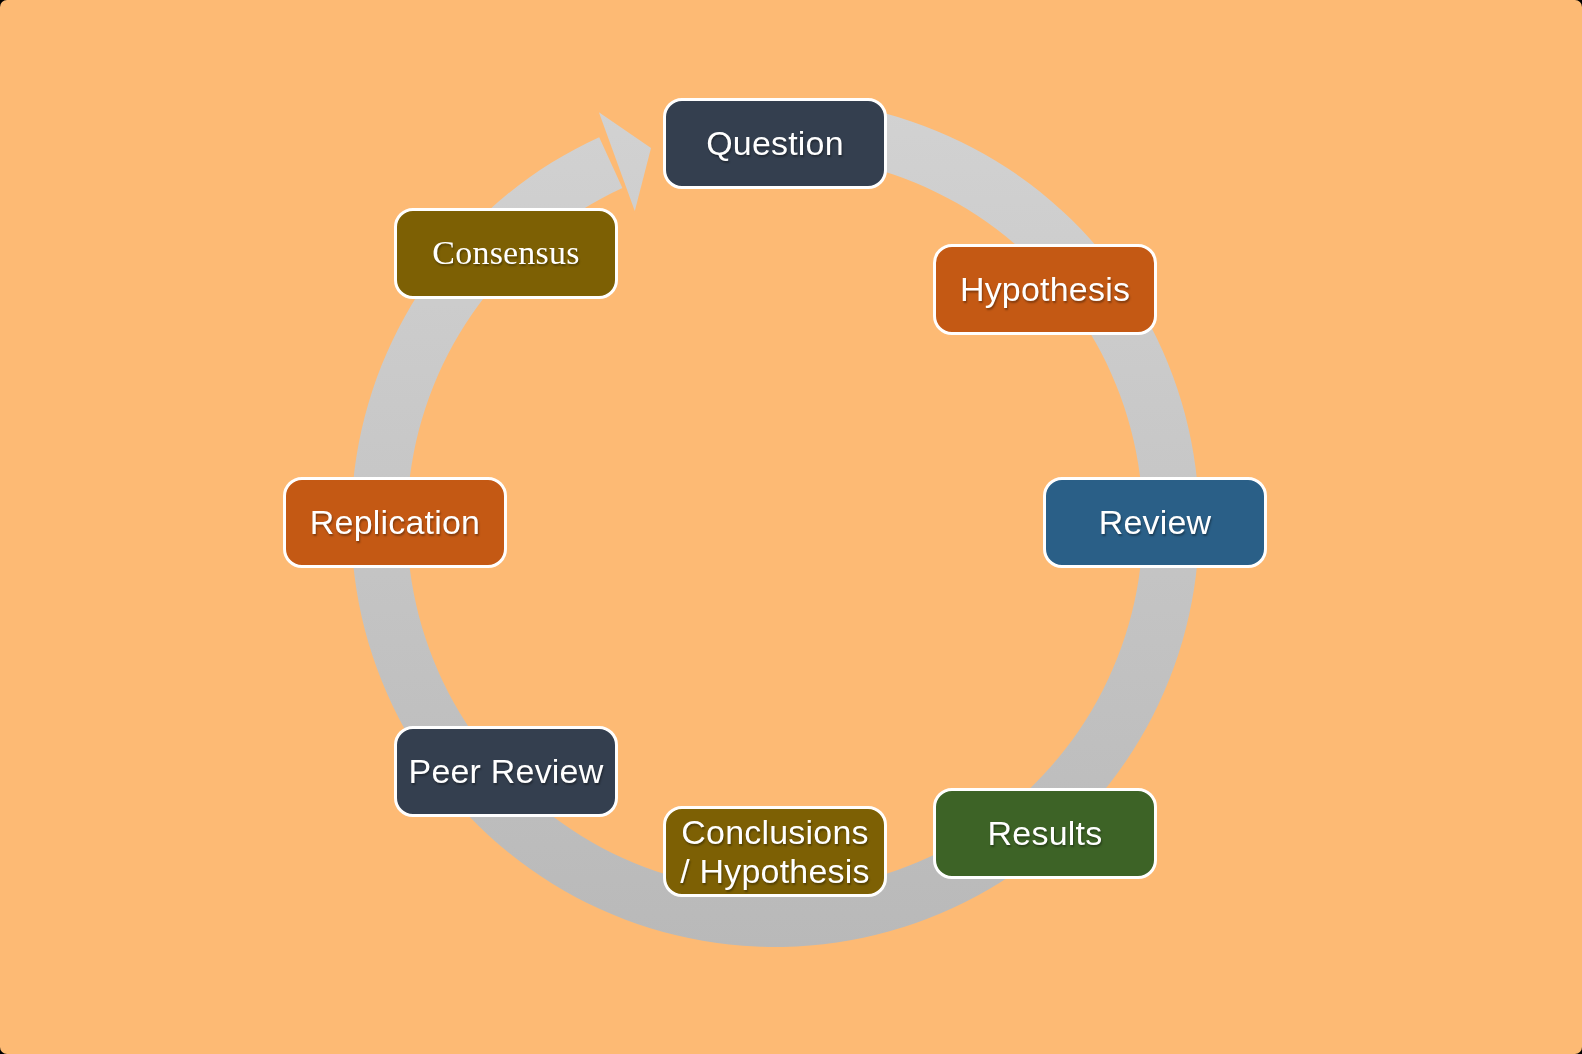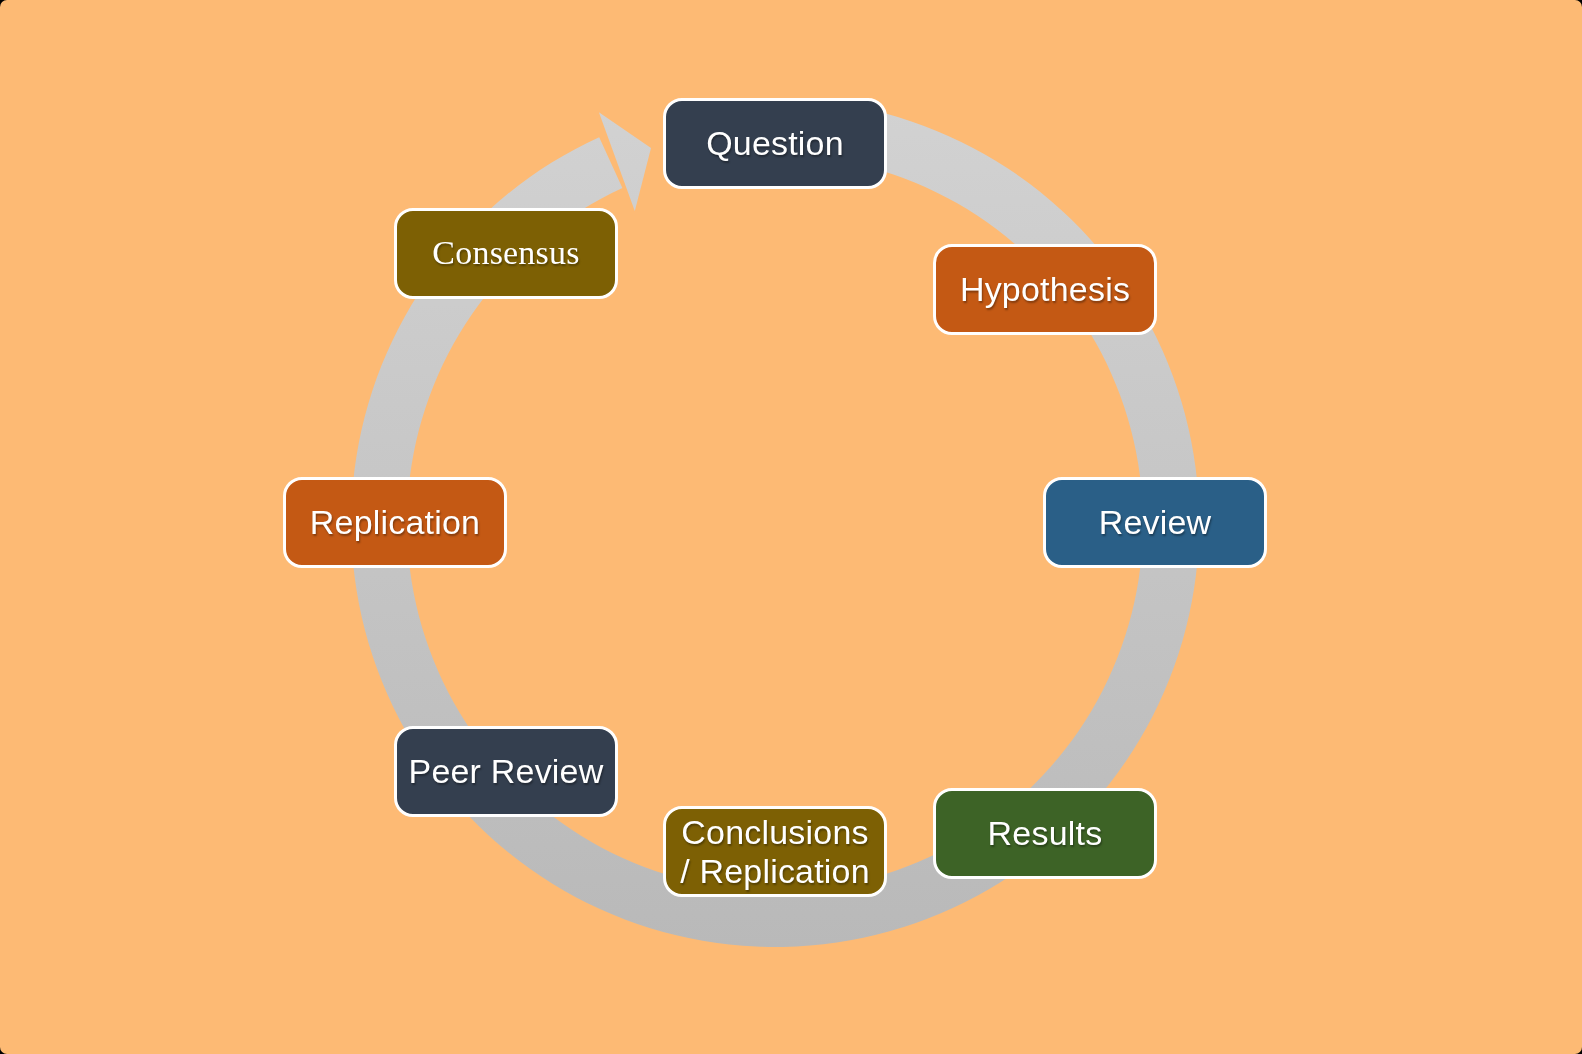--- a/index.html
+++ b/index.html
@@ -70,21 +70,21 @@
   <div class="node" style="left: 1043px; top: 477px; background: rgb(42, 95, 135); color: rgb(255, 255, 255);">
     <span>Review</span>
   </div>
 
   <div class="node" style="left: 933px; top: 788px; background: rgb(61, 99, 38); color: rgb(255, 255, 255);">
     <span>Results</span>
   </div>
 
   <div class="node" style="left: 663px; top: 806px; background: rgb(125, 96, 4); color: rgb(255, 255, 255);">
     <span>Conclusions</span>
-    <span>/ Replication</span>
+    <span>/ Hypothesis</span>
   </div>
 
   <div class="node" style="left: 394px; top: 726px; background: rgb(52, 63, 79); color: rgb(255, 255, 255);">
     <span>Peer Review</span>
   </div>
 
   <div class="node" style="left: 283px; top: 477px; background: rgb(196, 89, 20); color: rgb(255, 255, 255);">
     <span>Replication</span>
   </div>
 

